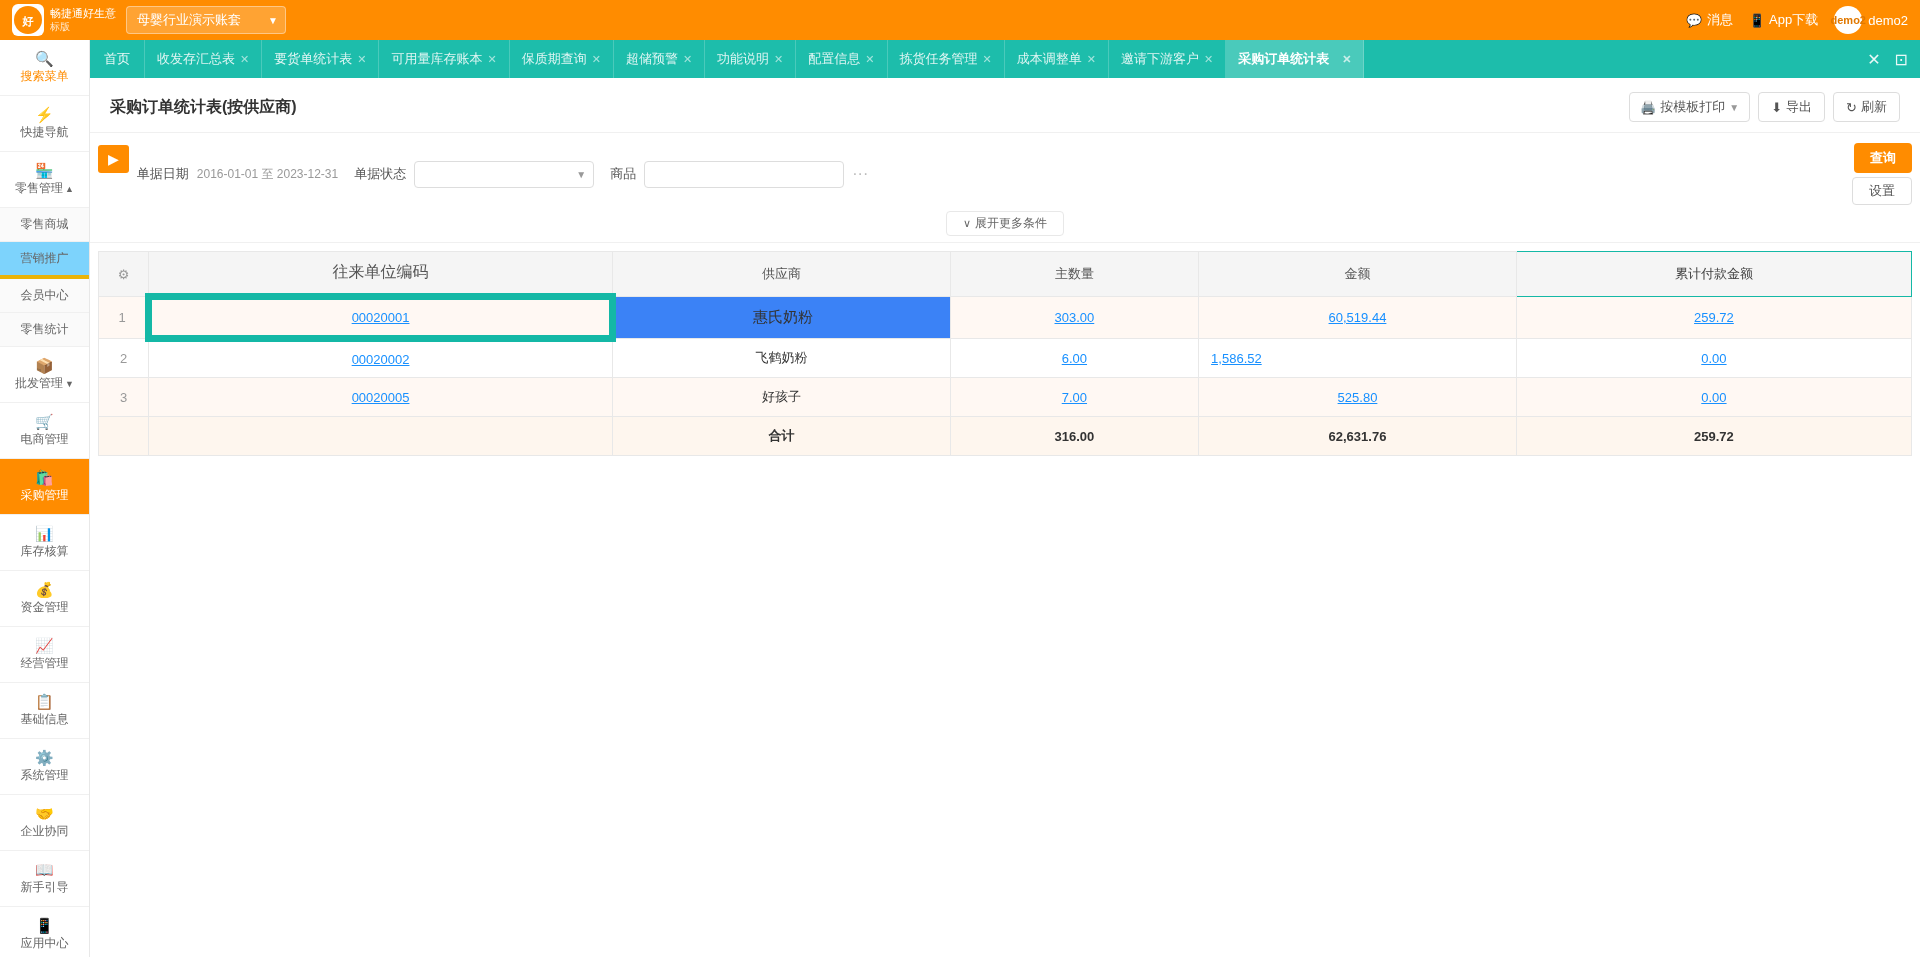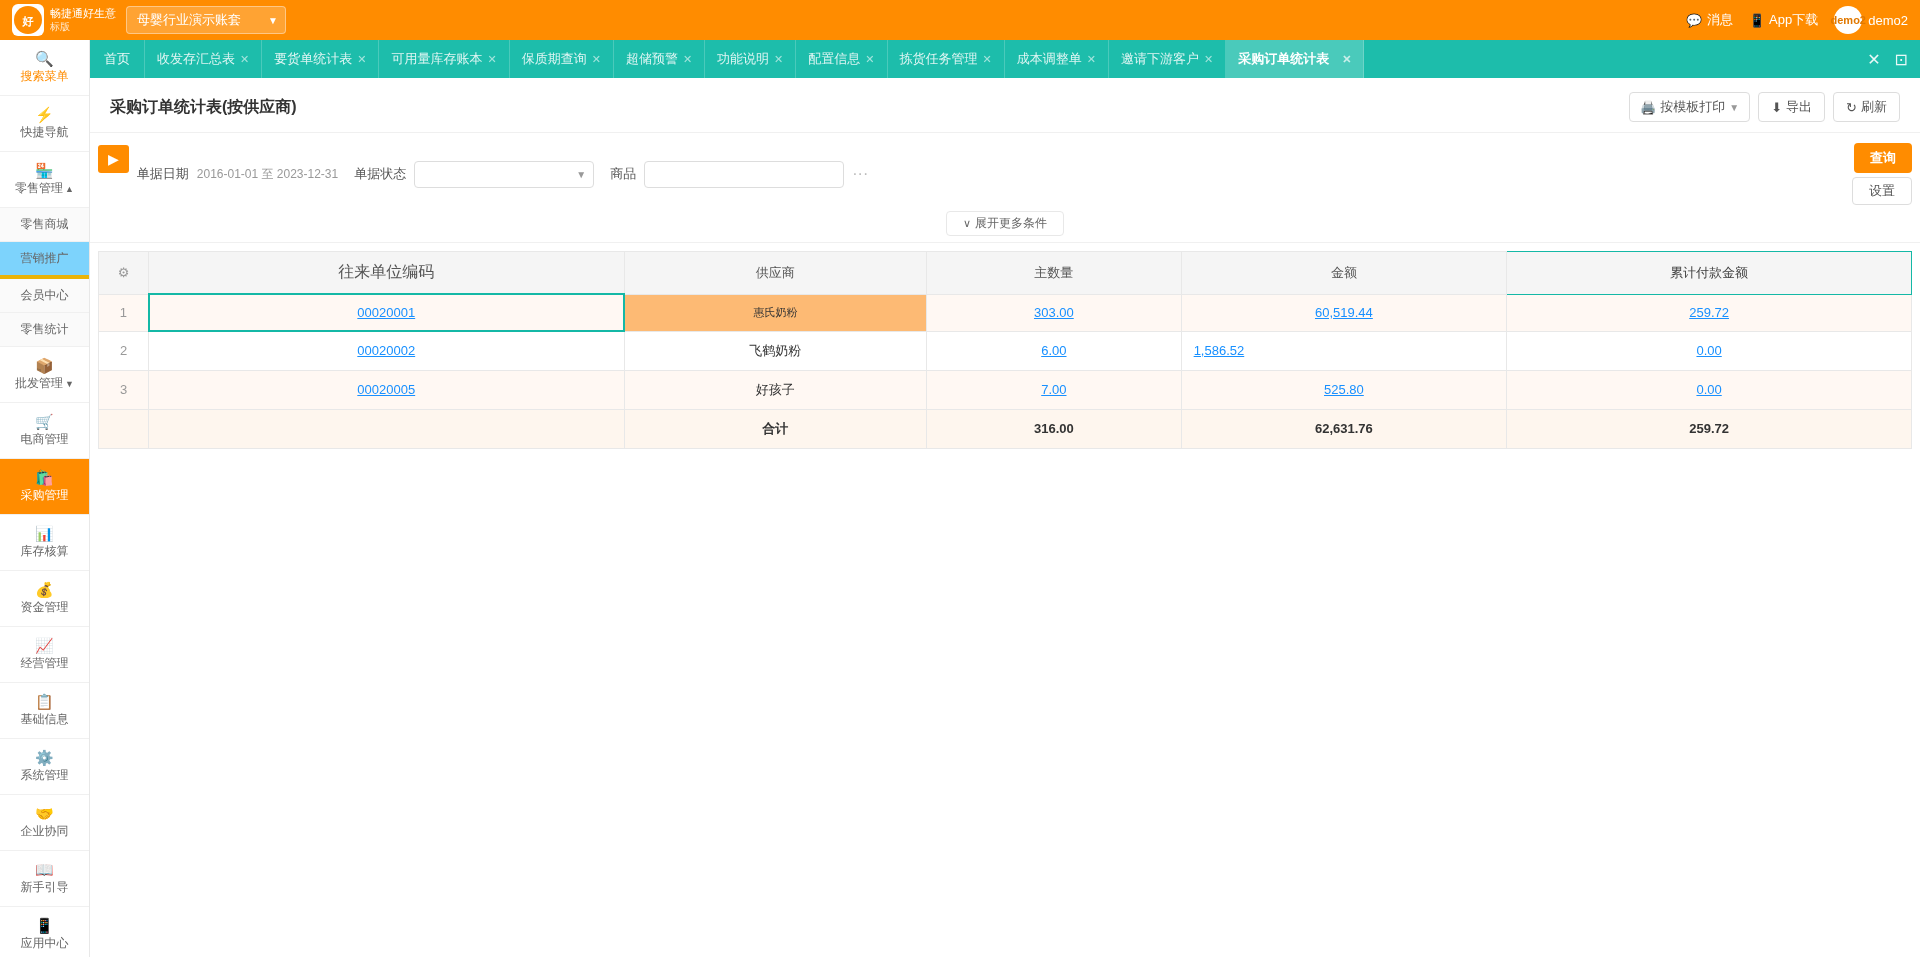--- a/index.html
+++ b/index.html
@@ -257,22 +257,22 @@
               <th style="background:#f5f5f5; border:1px solid #e8e8e8; padding:10px 12px; text-align:center; font-size:16px; color:#555; font-weight:normal;">往来单位编码</th>
               <th style="background:#f5f5f5; border:1px solid #e8e8e8; padding:10px 12px; text-align:center; font-size:13px; color:#555; font-weight:normal;">供应商</th>
               <th style="background:#f5f5f5; border:1px solid #e8e8e8; padding:10px 12px; text-align:center; font-size:13px; color:#555; font-weight:normal;">主数量</th>
               <th style="background:#f5f5f5; border:1px solid #e8e8e8; padding:10px 12px; text-align:center; font-size:13px; color:#555; font-weight:normal;">金额</th>
               <th style="background:#f5f5f5; border:1px solid #14b8a6; padding:10px 12px; text-align:center; font-size:13px; color:#404040; font-weight:normal;">累计付款金额</th>
             </tr>
           </thead>
           <tbody>
             <tr>
               <td style="border:1px solid #e8e8e8; padding:10px 12px; text-align:center; font-size:13px; background:#fff8f3; color:#999;">1</td>
-              <td style="border:2px solid #14b8a6; padding:10px 20px; text-align:center; font-size:13px; background:#fff8f3; color:#1890ff; text-decoration:underline; cursor:pointer;">00020001</td>
-              <td style="border:1px solid #e8e8e8; padding:10px 12px; text-align:center; font-size:11px; background:#fdba74;">惠氏奶粉</td>
+              <td style="border:7px solid #14b8a6; padding:10px 20px; text-align:center; font-size:13px; background:#fff8f3; color:#1890ff; text-decoration:underline; cursor:pointer;">00020001</td>
+              <td style="border:1px solid #e8e8e8; padding:10px 12px; text-align:center; font-size:15px; background:#3b82f6;">惠氏奶粉</td>
               <td style="border:1px solid #e8e8e8; padding:10px 12px; text-align:center; font-size:13px; background:#fff8f3; color:#1890ff; text-decoration:underline; cursor:pointer;">303.00</td>
               <td style="border:1px solid #e8e8e8; padding:10px 12px; text-align:center; font-size:13px; background:#fff8f3; color:#1890ff; text-decoration:underline; cursor:pointer;">60,519.44</td>
               <td style="border:1px solid #e8e8e8; padding:10px 12px; text-align:center; font-size:13px; background:#fff8f3; color:#1890ff; text-decoration:underline; cursor:pointer;">259.72</td>
             </tr>
             <tr>
               <td style="border:1px solid #e8e8e8; padding:10px 12px; text-align:center; font-size:13px; background:#fff; color:#999;">2</td>
               <td style="border:1px solid #e8e8e8; padding:10px 12px; text-align:center; font-size:13px; background:#fff; color:#1890ff; text-decoration:underline; cursor:pointer;">00020002</td>
               <td style="border:1px solid #e8e8e8; padding:10px 12px; text-align:center; font-size:13px; background:#fff;">飞鹤奶粉</td>
               <td style="border:1px solid #e8e8e8; padding:10px 12px; text-align:center; font-size:13px; background:#fff; color:#1890ff; text-decoration:underline; cursor:pointer;">6.00</td>
               <td style="border:1px solid #e8e8e8; padding:10px 12px; font-size:13px; background:#fff; color:#1890ff; text-decoration:underline; cursor:pointer;">1,586.52</td>

